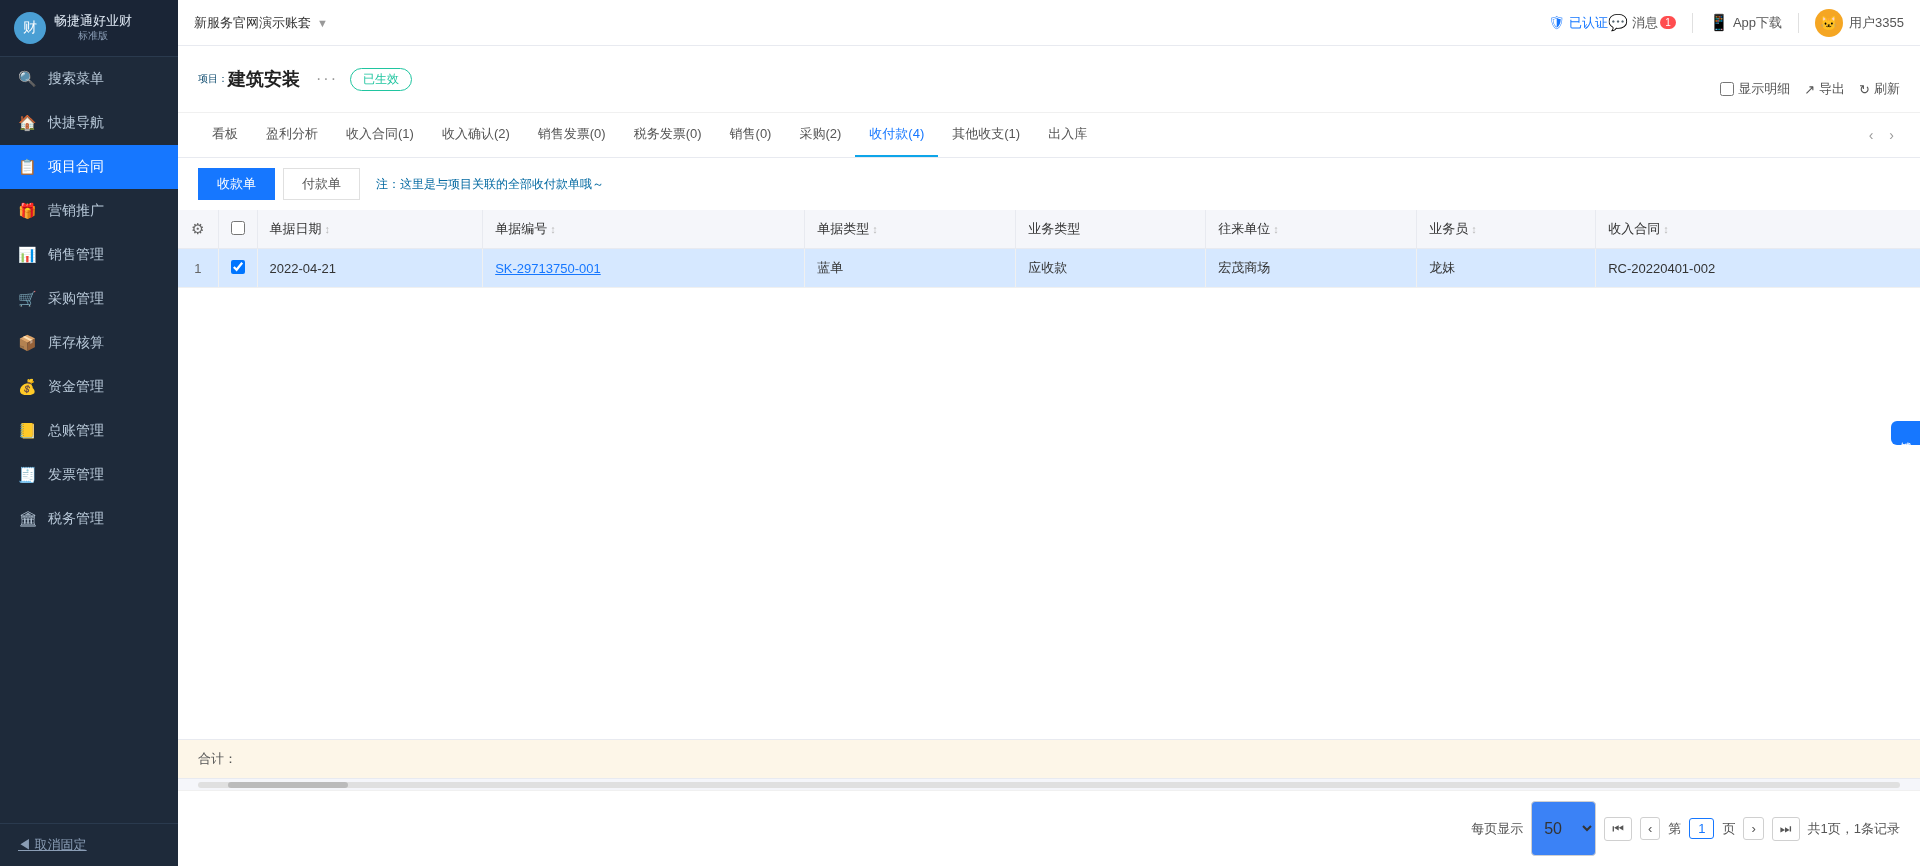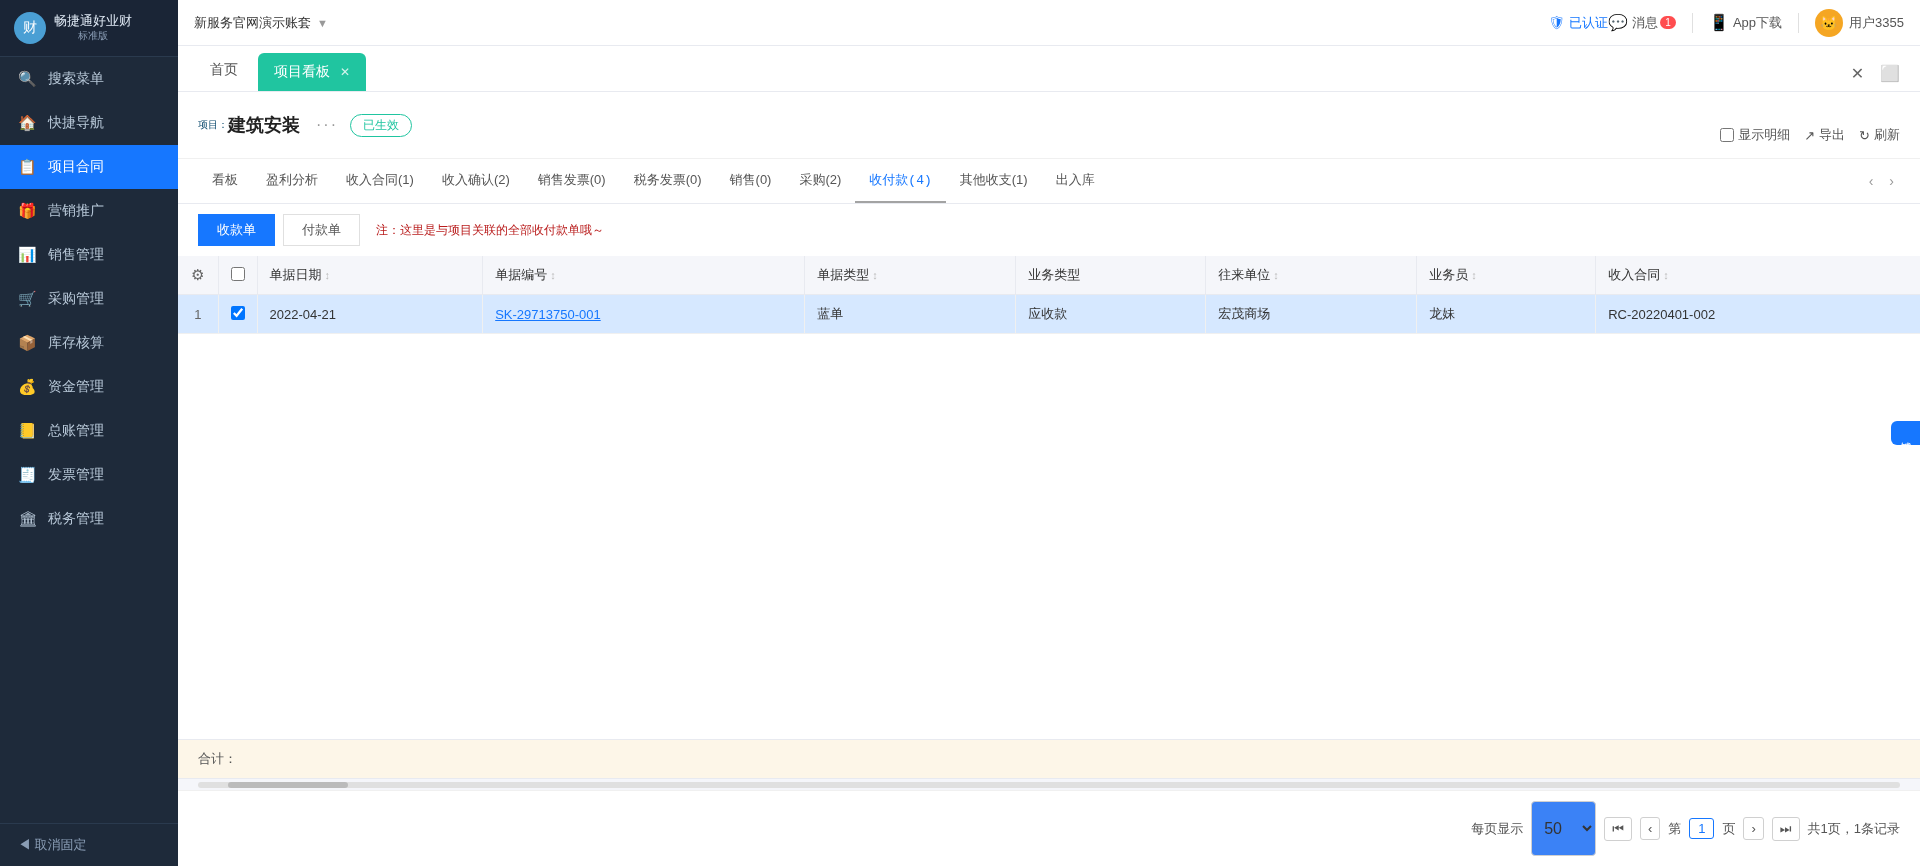--- a/index.html
+++ b/index.html
@@ -72,20 +72,21 @@
       font-size: 15px;
     }
     .sidebar-footer {
       padding: 12px 18px;
       color: #8a9db5;
       font-size: 13px;
       border-top: 1px solid #2a3a4e;
       cursor: pointer;
       display: flex;
       align-items: center;
+      text-decoration: underline;
     }
 
     
     .main {
       flex: 1;
       display: flex;
       flex-direction: column;
       background: #f5f6fa;
       overflow: hidden;
     }
@@ -286,23 +287,22 @@
     .subnav-tab {
       padding: 12px 14px;
       cursor: pointer;
       font-size: 13px;
       color: #555;
       white-space: nowrap;
       border-bottom: 2px solid transparent;
     }
     .subnav-tab.active {
       color: #1677ff;
-      border-bottom: 2px solid #a3a3a3;
+      border-bottom: 2px solid #0ea5e9;
       font-weight: 500;
-      font-family: Liberation Mono, monospace;
     }
     .subnav-arrow {
       margin-left: auto;
       display: flex;
       align-items: center;
       gap: 4px;
       flex-shrink: 0;
     }
     .subnav-arrow-btn {
       background: none;
@@ -330,21 +330,21 @@
       background: white;
       color: #555;
       margin-right: 8px;
     }
     .subtab-btn.active {
       background: #1677ff;
       color: white;
       border-color: #1677ff;
     }
     .subtab-note {
-      color: #b91c1c;
+      color: #0369a1;
       font-size: 12px;
       margin-left: 8px;
     }
 
     
     .table-area {
       flex: 1;
       overflow: auto;
       background: white;
     }
@@ -569,33 +569,20 @@
         <span>App下载</span>
       </div>
       <div class="topbar-divider"></div>
       <div class="topbar-action">
         <div class="user-avatar">🐱</div>
         <span>用户3355</span>
       </div>
     </div>
   </div>
 
-  <div class="tabbar">
-    <div class="tab">
-      <span>首页</span>
-    </div>
-    <div class="tab active">
-      <span>项目看板</span>
-      <span class="tab-close">✕</span>
-    </div>
-    <div class="tabbar-right">
-      <button class="tabbar-btn">✕</button>
-      <button class="tabbar-btn">⬜</button>
-    </div>
-  </div>
 
   <div class="content">
 
     <div class="project-header">
       <span style="font-size:10px;color:#0c4a6e;">项目：</span>
       <span class="project-title">建筑安装</span>
       <span class="project-more">···</span>
       <span class="project-status">已生效</span>
       <div class="project-header-right">
         <label class="project-header-btn">

